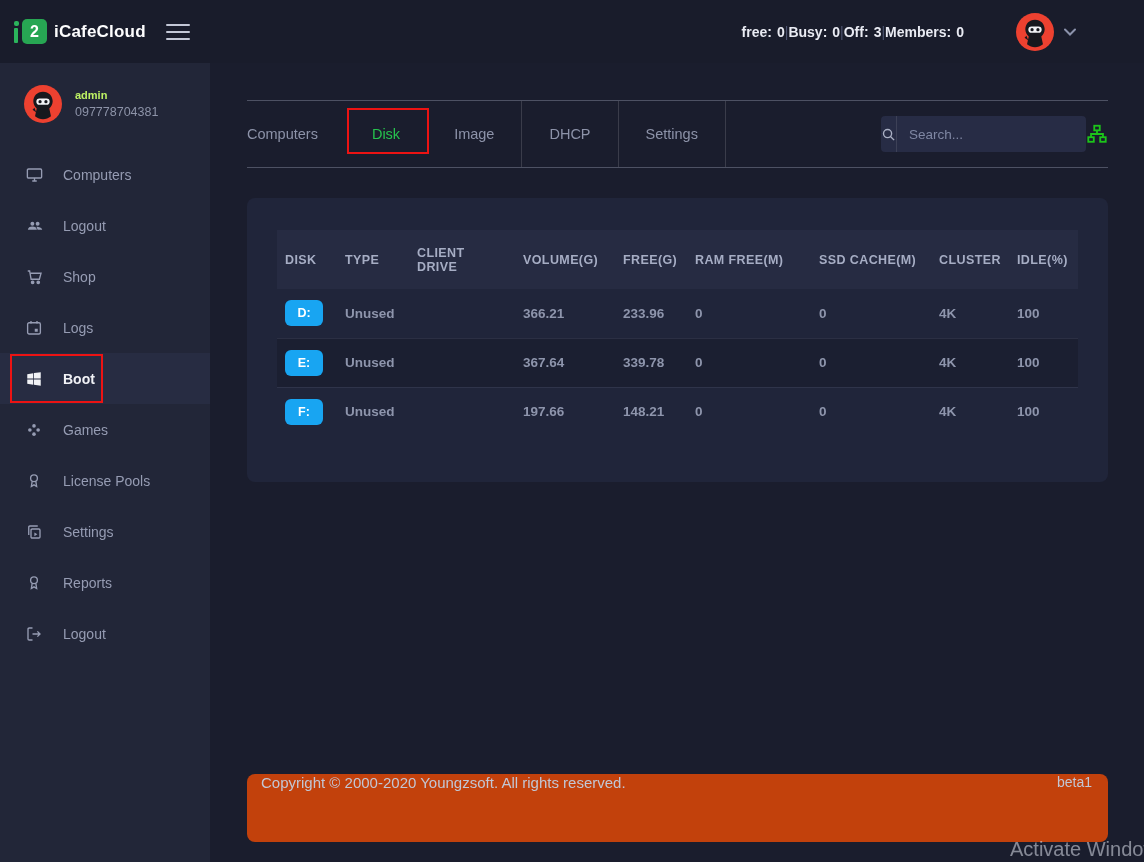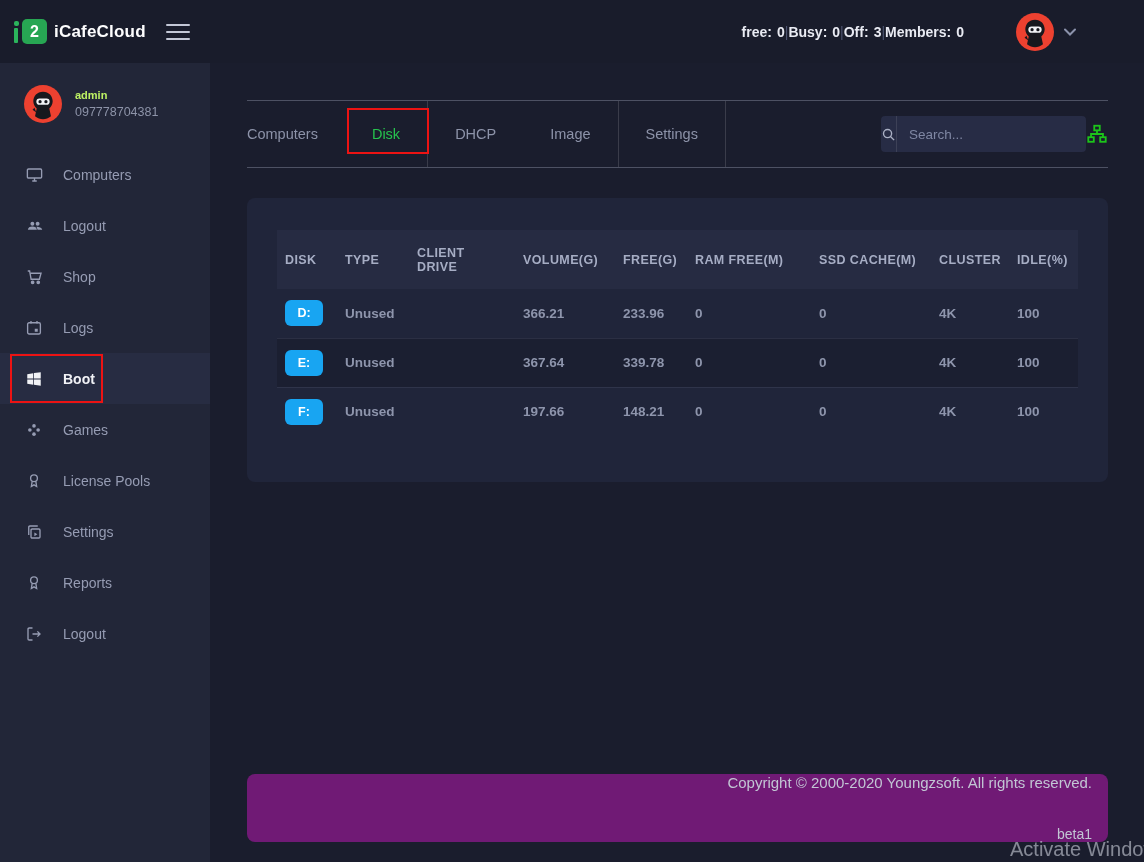--- a/index.html
+++ b/index.html
@@ -85,22 +85,22 @@
   thead th { background:#262b42; color:#a6adc4; font-size:12.5px; letter-spacing:.4px;
     text-align:left; padding:16px 8px 15px; font-weight:bold; }
   tbody td { padding:11px 8px; font-size:13.5px; color:#8e95ac; font-weight:bold; height:49px; }
   tbody tr { border-top:1px solid rgba(140,148,175,0.14); }
   tbody tr:first-child { border-top:none; }
   tbody tr.alt { background:#1b1f31; }
   .badge { display:inline-block; background:#18a5f2; color:#fff; font-size:12.5px;
     font-weight:bold; border-radius:6px; padding:6px 12px; min-width:38px; text-align:center; cursor:pointer; }
 
   
-  .footer-card { margin-top:292px; height:68px; background:#701a75; border-radius:8px;
-    display:flex; align-items:flex-end; justify-content:space-between; padding:0 16px 0 14px;flex-direction:column; }
+  .footer-card { margin-top:292px; height:68px; background:#c2410c; border-radius:8px;
+    display:flex; align-items:flex-start; justify-content:space-between; padding:0 16px 0 14px; }
   .copyright { color:#c2c6d4; font-size:15px; }
   .beta { color:#c2c6d4; font-size:14px; }
   .watermark { position:absolute; top:838px; left:1010px; font-size:20px;
     color:rgba(222,226,236,0.55); white-space:nowrap; }
   svg { display:block; }
 </style>
 </head>
 <body>
 
 <header class="topbar">
@@ -274,25 +274,25 @@
 
     <div class="tabrow">
       <div class="tabs">
         <div class="tab">
             <span>Computers</span>
           </div>
         <div class="tab active">
           <div class="annot annot-disk"></div>
           <span>Disk</span>
         </div>
+        <div class="tab">
+            <span>Image</span>
+          </div>
         <div class="tab sep-left">
             <span>DHCP</span>
-          </div>
-        <div class="tab">
-            <span>Image</span>
           </div>
         <div class="tab sep-left sep-right">
             <span>Settings</span>
           </div>
       </div>
       <div class="tab-tools">
         <div class="searchbox">
           <span class="search-ic">
             <svg width="15" height="15" viewBox="0 0 24 24" fill="none" stroke="#aab0c4" stroke-width="2.2">
                 <circle cx="10.5" cy="10.5" r="6.5"></circle>

